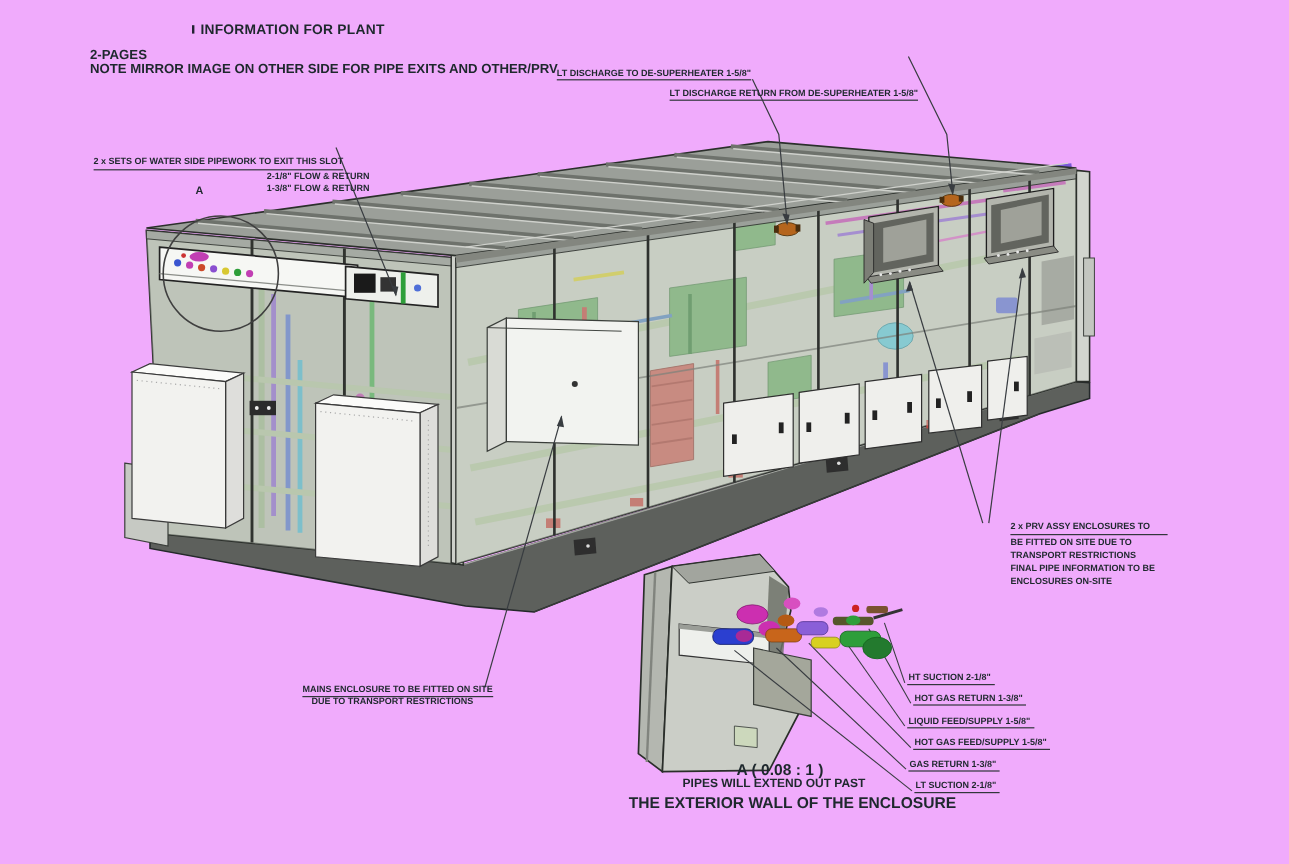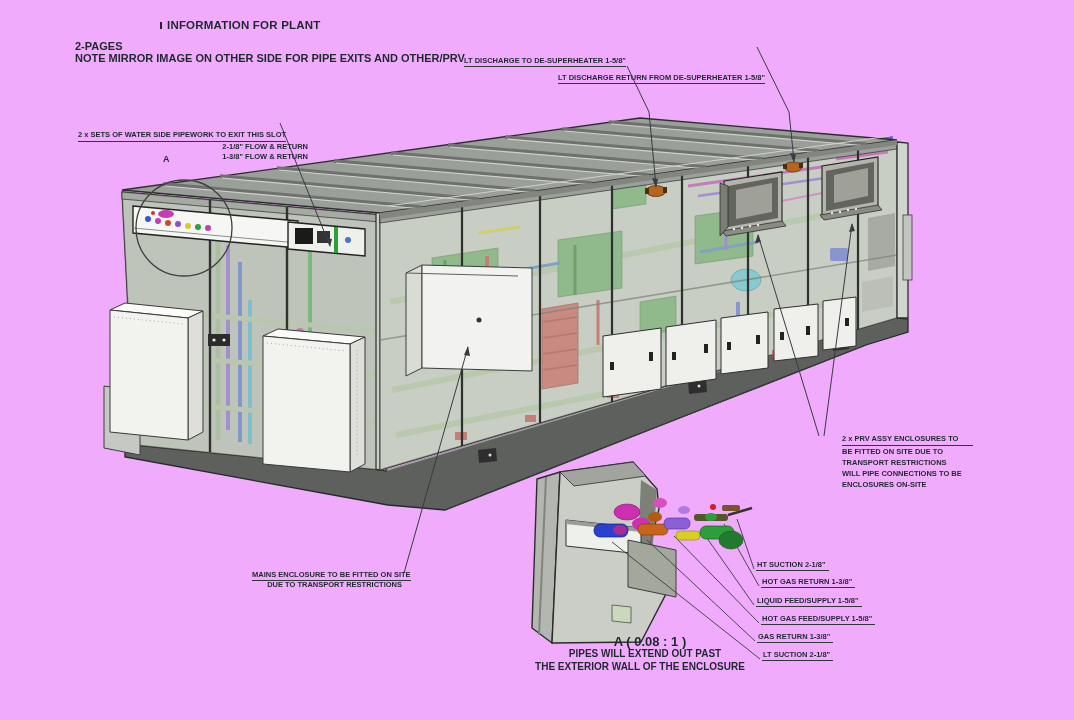--- a/index.html
+++ b/index.html
@@ -13,27 +13,27 @@
   .callout{font-size:7.5px;line-height:10px;}
   .u{border-bottom:1px solid #31363b;padding-bottom:1px;}
   .water{left:78px;top:113px;width:230px;margin-top:17px;}
   .water .u{display:inline-block;}
   .water .r{text-align:right;}
   .ltto{left:464px;top:56px;}
   .ltret{left:558px;top:37px;margin-top:36px;}
   .prv{left:822px;top:433px;line-height:11px;margin-left:20px;}
   .prv .u{width:131px;}
   .mains{left:252px;top:570px;width:150px;}
-  .mains .c2{text-align:right;}
+  .mains .c2{text-align:center;}
   .plabel{font-size:7.5px;}
   .plabel span{display:inline-block;border-bottom:1px solid #31363b;padding:0 3px 1px 1px;}
   .amark{left:163px;top:154px;font-size:9px;}
   .scale{left:585px;top:634px;width:130px;text-align:center;font-size:13px;}
   .cap1{left:555px;top:648px;width:180px;text-align:center;font-size:10px;}
-  .cap2{left:524px;top:661px;width:232px;text-align:center;font-size:10px;}
+  .cap2{left:524px;top:661px;width:232px;text-align:center;font-size:13px;}
 </style>
 </head>
 <body>
 
 <div class="canvas">
 
 <svg width="1074" height="720" viewBox="0 0 1074 720">
 
   <g>
     <path d="M125,442 L388,470 L897,318 L908,319 L908,332 L866,345 L700,410 L445,510 L388,505 L125,457 Z" fill="#5d605c" stroke="#24282a" stroke-width="1.3"></path>
@@ -335,21 +335,21 @@
 </div>
 
 <div class="t callout ltret">
   <span class="u">LT DISCHARGE RETURN FROM DE-SUPERHEATER 1-5/8"</span>
 </div>
 
 <div class="t callout prv">
   <div class="u">2 x PRV ASSY ENCLOSURES TO</div>
   <div>BE FITTED ON SITE DUE TO</div>
   <div>TRANSPORT RESTRICTIONS</div>
-  <div>WILL PIPE CONNECTIONS TO BE</div>
+  <div>FINAL PIPE INFORMATION TO BE</div>
   <div>ENCLOSURES ON-SITE</div>
 </div>
 
 <div class="t callout mains">
   <div><span class="u">MAINS ENCLOSURE TO BE FITTED ON SITE</span></div>
   <div class="c2">DUE TO TRANSPORT RESTRICTIONS</div>
 </div>
 
 <div class="t amark">A</div>
 

